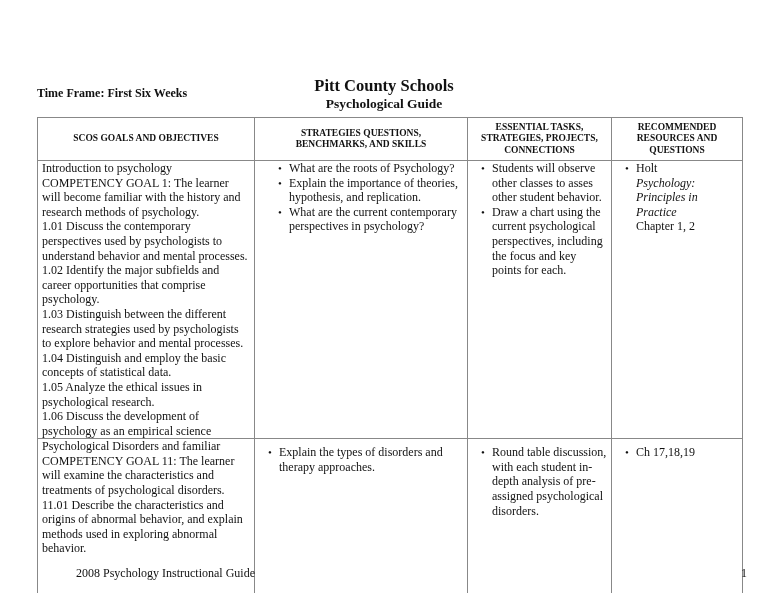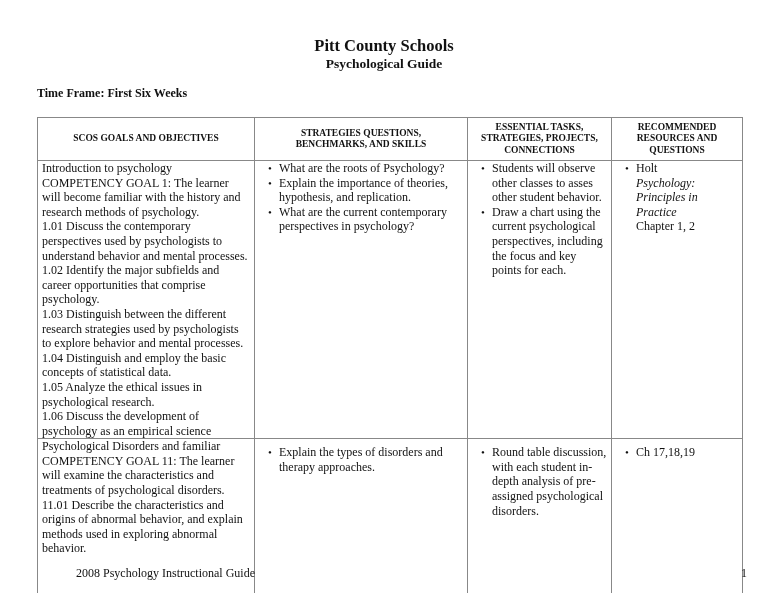--- a/index.html
+++ b/index.html
@@ -1,21 +1,21 @@
 <!DOCTYPE html>
 <html><head>
   <meta charset="utf-8">
   <style>
     html, body { margin: 0; padding: 0; background: #ffffff; }
     body {
       width: 768px; height: 593px; position: relative; overflow: hidden;
       font-family: "Liberation Serif", "DejaVu Serif", serif; color: #111;
     }
     .title-block { position: absolute; top: 36px; left: 0; width: 768px; text-align: center; }
-    .t1 { font-weight: bold; font-size: 16.5px; line-height: 19px; }
+    .t1 { font-weight: bold; font-size: 16.5px; line-height: 19px; margin-top: 40px; }
     .t2 { font-weight: bold; font-size: 16.5px; line-height: 19px; }
     .t3 { font-weight: bold; font-size: 13.5px; line-height: 18px; }
     .timeframe {
       position: absolute; top: 86px; left: 37px;
       font-weight: bold; font-size: 12px;
     }
     table.guide {
       position: absolute; top: 117px; left: 37px;
       width: 705px; border-collapse: collapse; table-layout: fixed;
     }
@@ -72,21 +72,21 @@
     <td>
       <span class="obj-line">Introduction to psychology</span>
       <span class="obj-line">COMPETENCY GOAL 1: The learner will become familiar with the history and research methods of psychology.</span>
       <span class="obj-line">1.01 Discuss the contemporary perspectives used by psychologists to understand behavior and mental processes.</span>
       <span class="obj-line">1.02 Identify the major subfields and career opportunities that comprise psychology.</span>
       <span class="obj-line">1.03 Distinguish between the different research strategies used by psychologists to explore behavior and mental processes.</span>
       <span class="obj-line">1.04 Distinguish and employ the basic concepts of statistical data.</span>
       <span class="obj-line">1.05 Analyze the ethical issues in psychological research.</span>
       <span class="obj-line">1.06 Discuss the development of psychology as an empirical science</span>
     </td>
-    <td style="padding-left:10px;border-radius:23px;">
+    <td style="padding-left:20px;border-radius:23px;">
       <ul>
         <li>What are the roots of Psychology?</li>
         <li>Explain the importance of theories, hypothesis, and replication.</li>
         <li>What are the current contemporary perspectives in psychology?</li>
       </ul>
     </td>
     <td style="padding-left:10px;">
       <ul>
         <li>Students will observe other classes to asses other student behavior.</li>
         <li>Draw a chart using the current psychological perspectives, including the focus and key points for each.</li>

